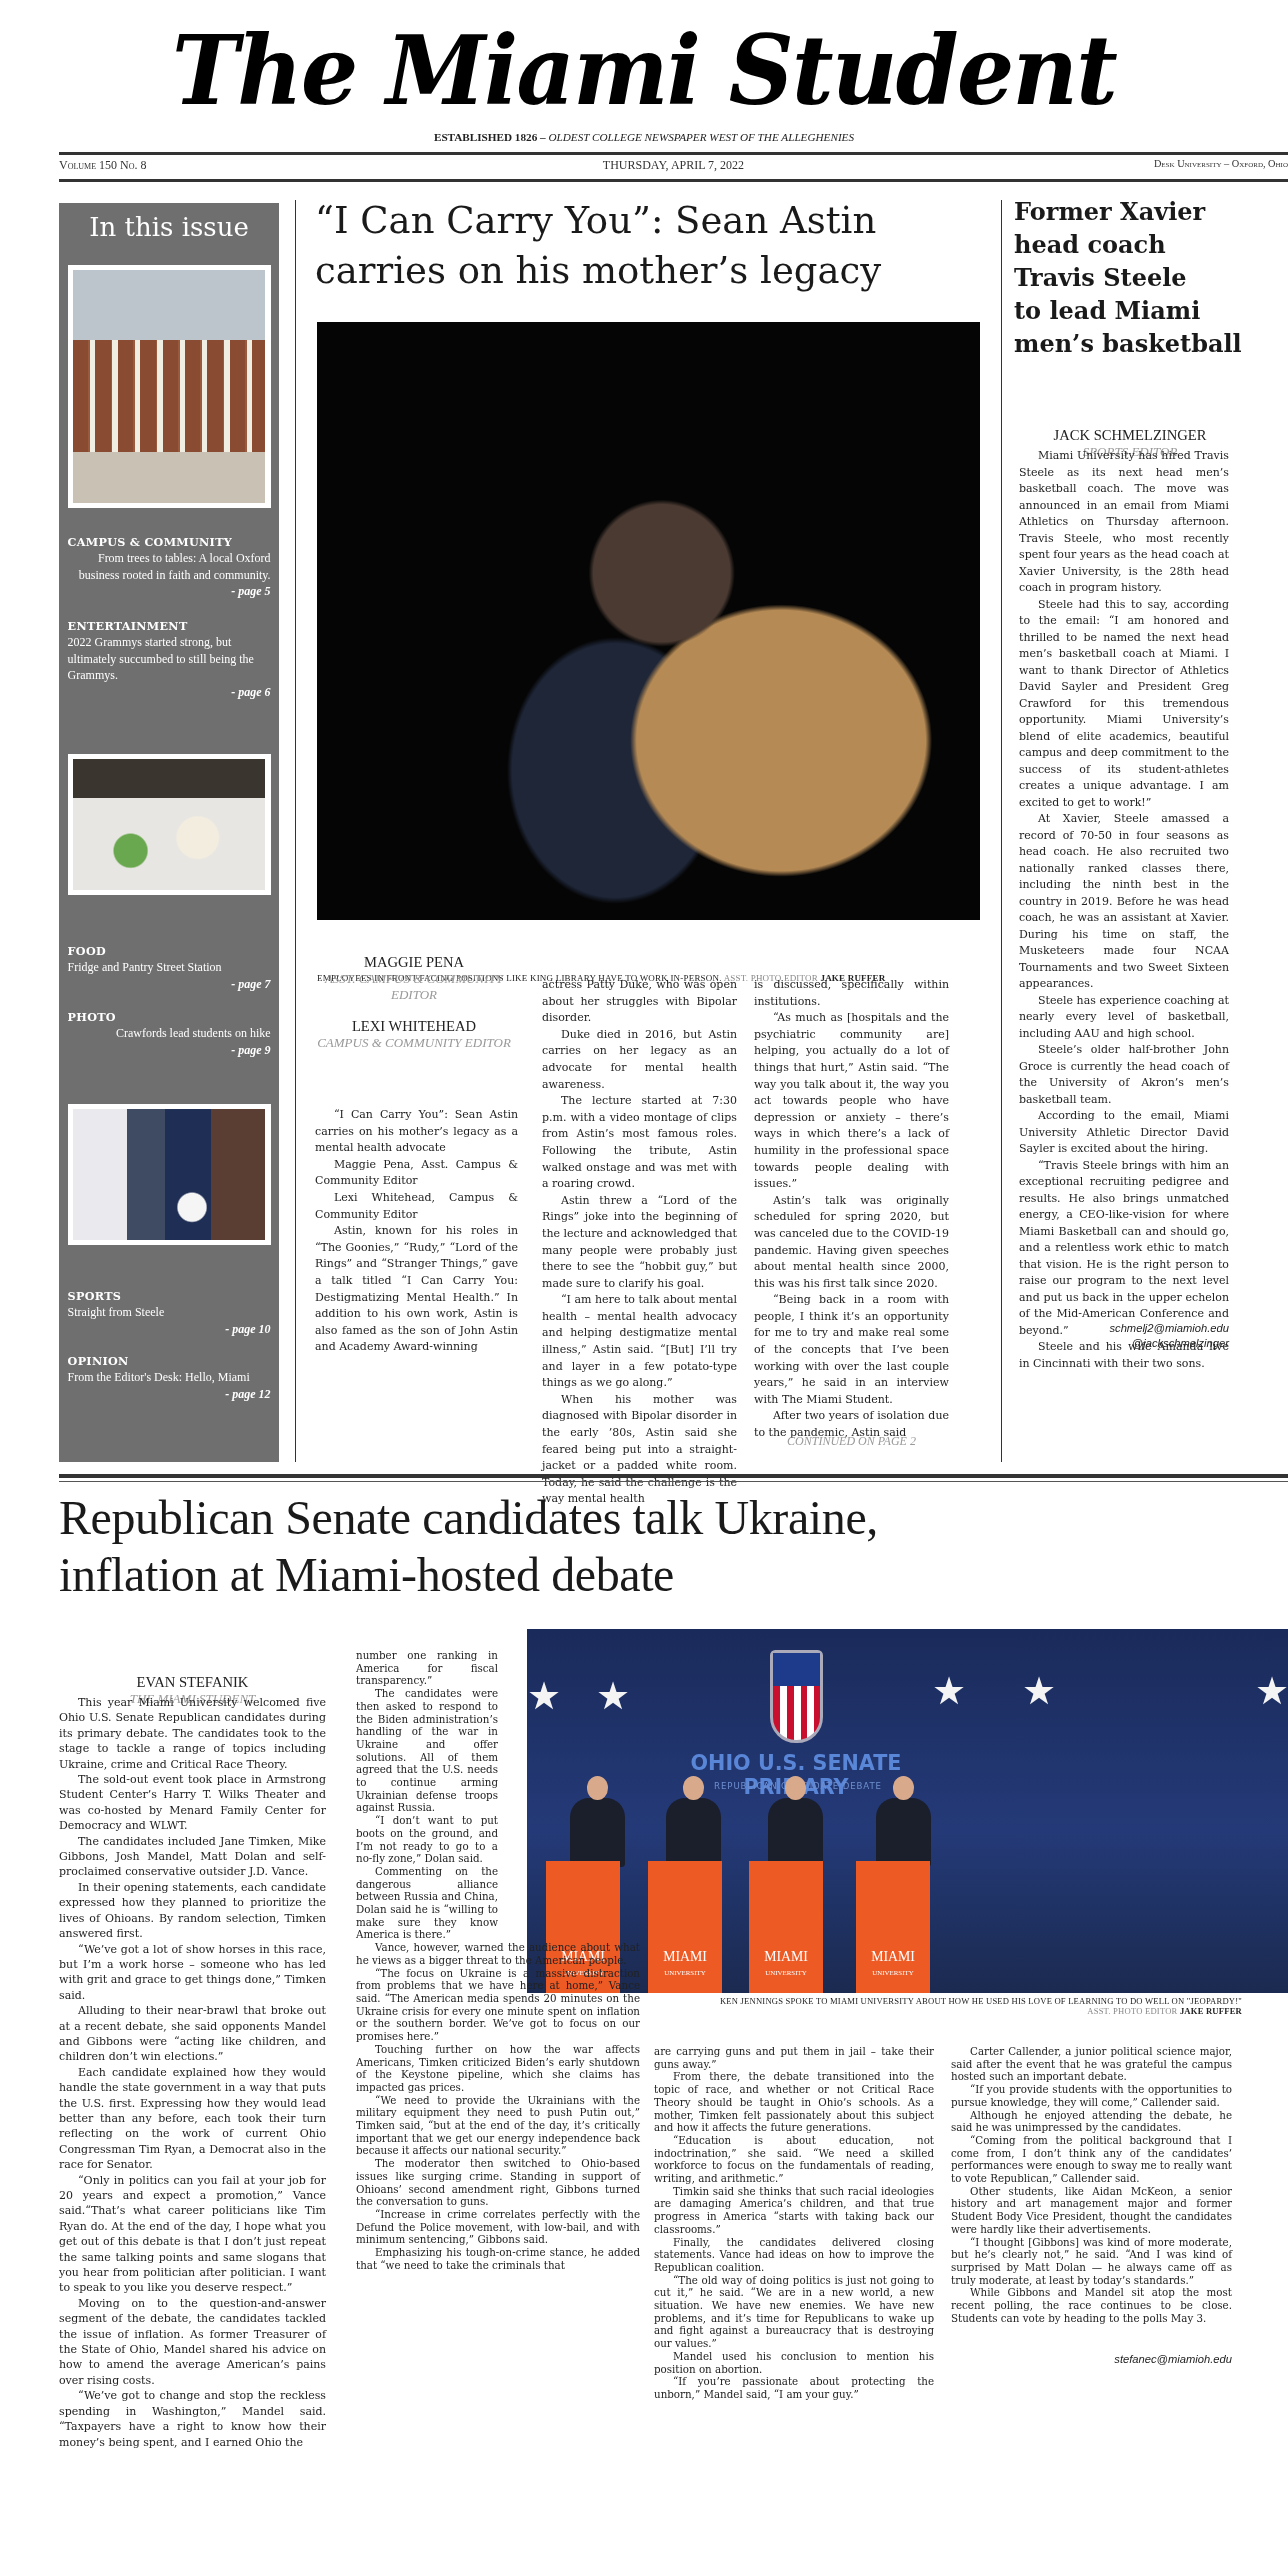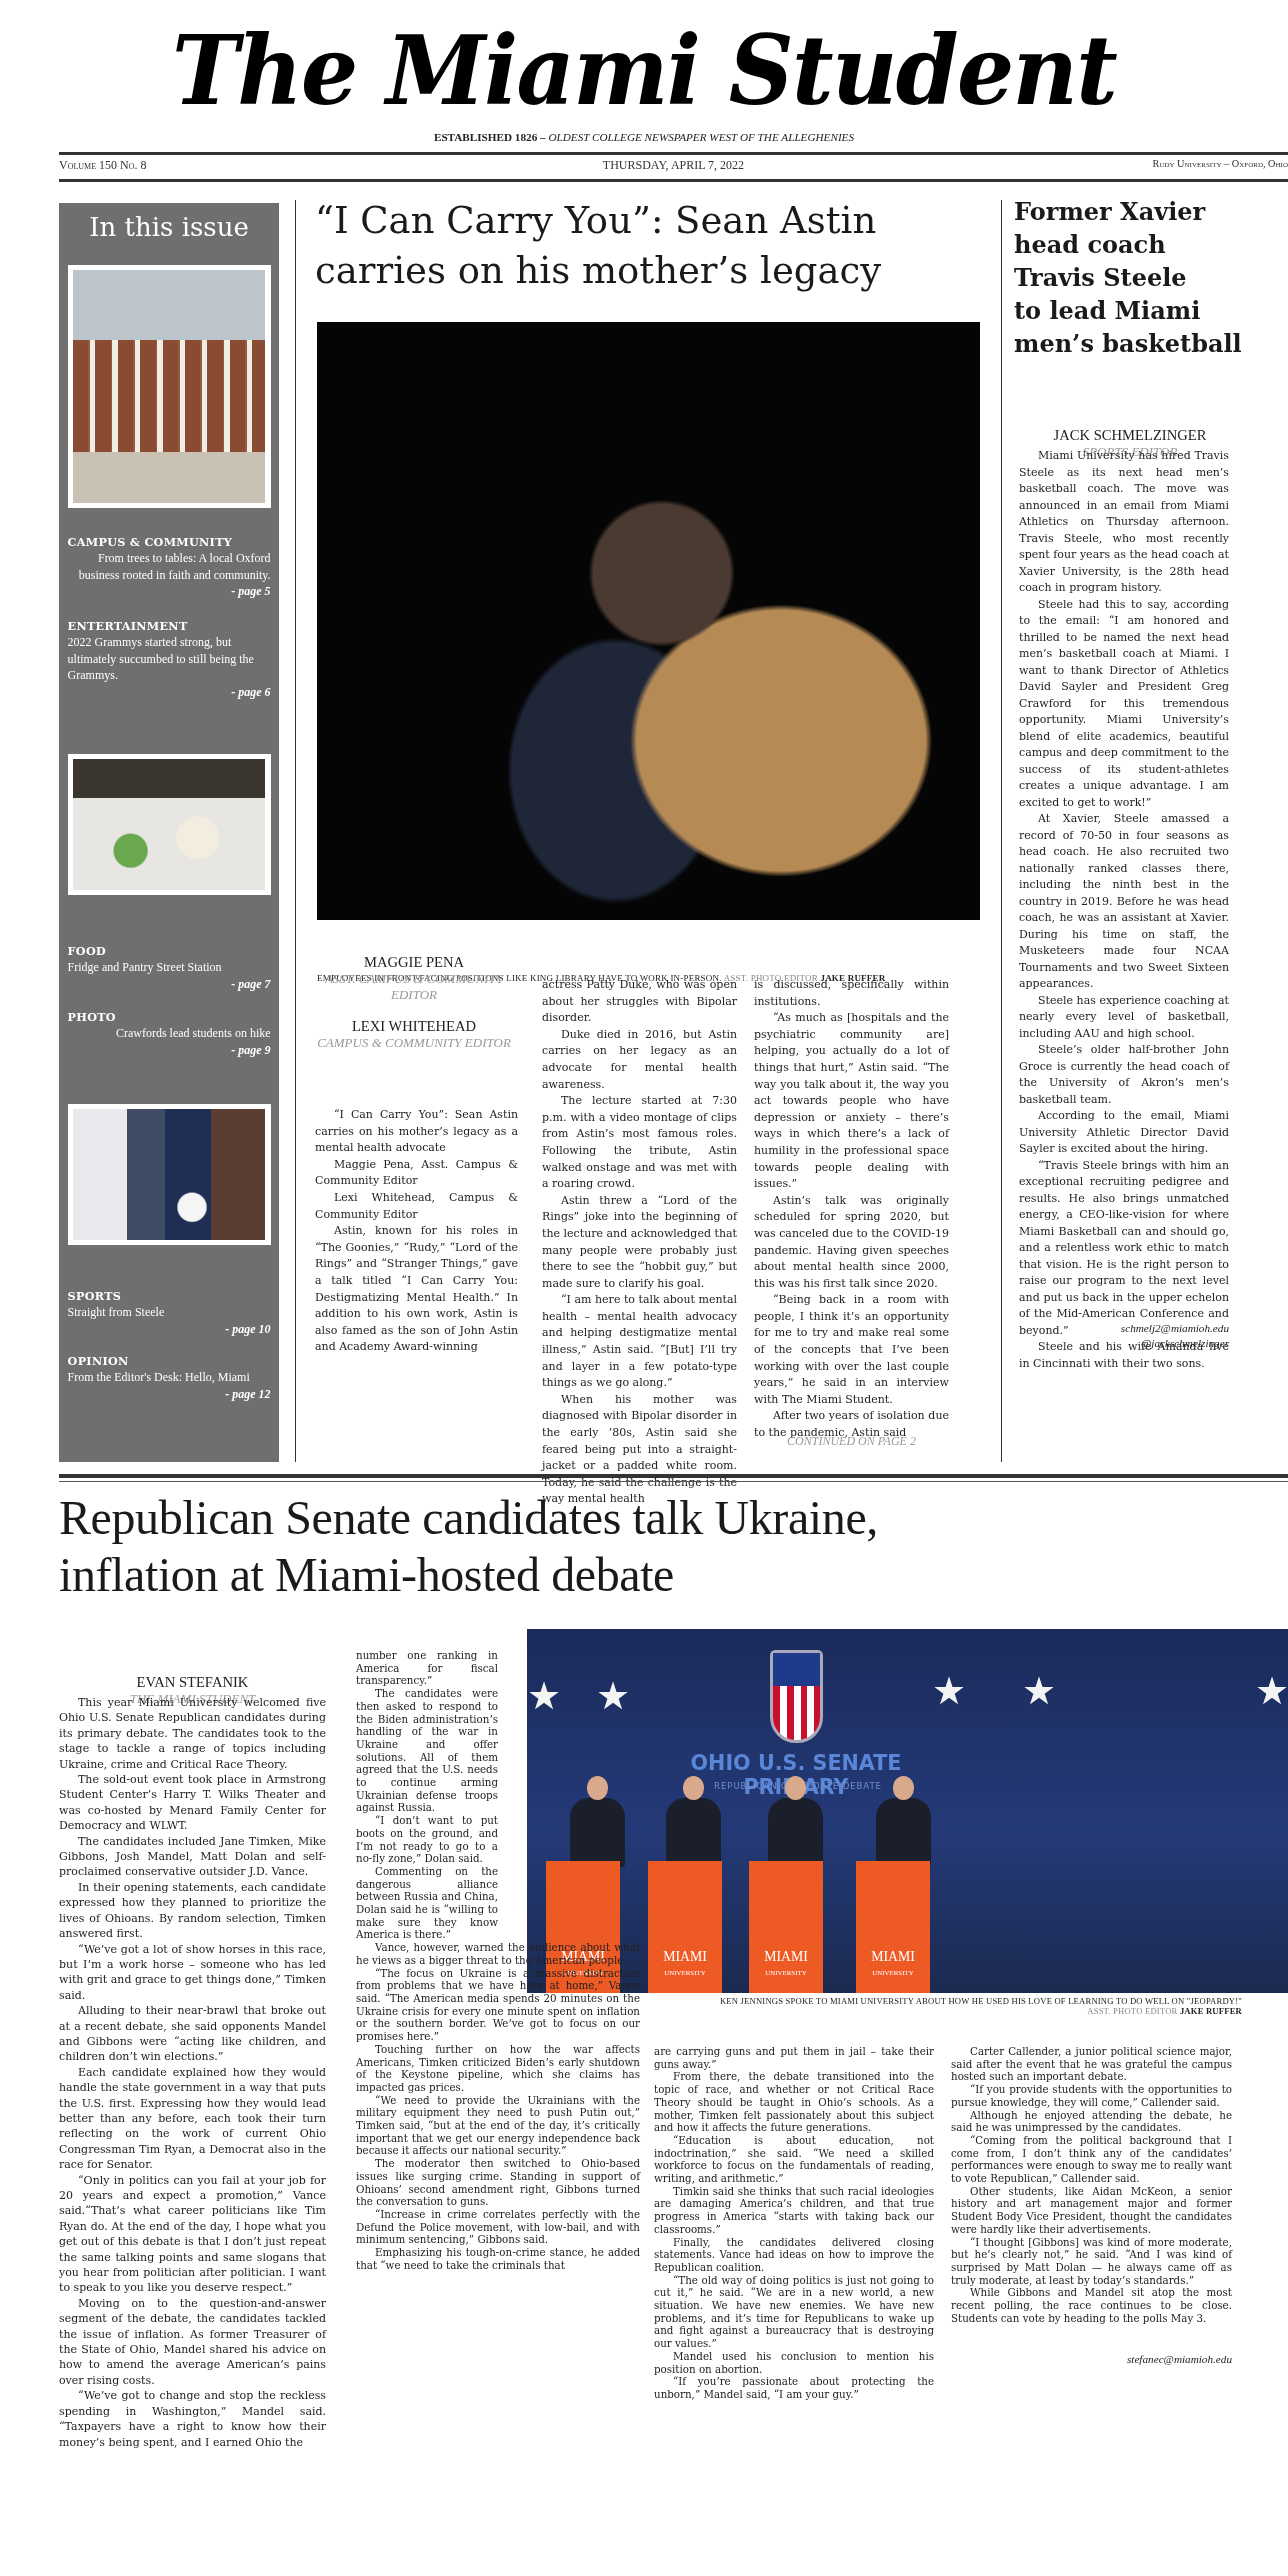--- a/index.html
+++ b/index.html
@@ -71,21 +71,21 @@
   .byline { text-align: center; font-family: "Liberation Serif", serif; }
   .byline .name { font-size: 14.6px; color: #222; }
   .byline .role { font-size: 13px; color: #999; font-style: italic; line-height: 15.5px; }
   .body-col { font-family: "DejaVu Serif", serif; font-size: 11px; line-height: 16.6px;
     text-align: justify; color: #222; margin-top: 20px; }
   .body-col p { text-indent: 19px; }
   .continued { font-family: "Liberation Serif", serif; color: #999; font-style: italic; font-size: 12px; text-align: center; }
 
   
   .sports-head { font-family: "DejaVu Serif", serif; font-weight: bold; font-size: 24px; line-height: 33px; color: #1a1a1a; }
-  .email { font-style: italic; text-align: right; font-family: Liberation Serif, serif; font-size: 11.2px; line-height: 14.6px; color: #222; }
+  .email { font-style: italic; text-align: right; font-family: Liberation Sans, sans-serif; font-size: 11.2px; line-height: 14.6px; color: #222; }
 
   
   .debate-head { left: 59px; top: 1489px; width: 1229px; font-family: "Liberation Serif", serif;
     font-size: 48px; line-height: 57px; color: #1a1a1a; letter-spacing: -0.4px; }
   .debate-photo { left: 527px; top: 1629px; width: 761px; height: 364px; overflow: hidden;
     background: linear-gradient(180deg, #1a2a5a 0%, #243a78 55%, #1b2a50 100%); }
   .debate-photo .banner { position: absolute; left: 127px; top: 122px; width: 284px; text-align: center;
     color: #5a86d8; font-family: "DejaVu Sans", sans-serif; font-weight: bold; font-size: 20.7px; }
   .debate-photo .sub { position: absolute; left: 129px; top: 152px; width: 284px; text-align: center;
     color: #6f8fcf; font-family: "DejaVu Sans", sans-serif; font-size: 8.6px; letter-spacing: 0.9px; }
@@ -107,21 +107,21 @@
 
 <div class="abs masthead-title">The Miami Student</div>
 <div class="abs tagline">
   <b>ESTABLISHED 1826 –</b>
   <i>OLDEST COLLEGE NEWSPAPER WEST OF THE ALLEGHENIES</i>
 </div>
 <div class="abs rule-thick" style="top:152px"></div>
 <div class="dateline abs">
   <span class="vol">Volume 150 No. 8</span>
   <span class="date">THURSDAY, APRIL 7, 2022</span>
-  <span class="place">Rudy University – Oxford, Ohio</span>
+  <span class="place">Desk University – Oxford, Ohio</span>
 </div>
 <div class="abs rule-thick" style="top:179px;height:2.6px"></div>
 
 <div class="abs sidebar">
   <div class="sidebar-title">In this issue</div>
 
   <div class="side-photo" style="top:62px;height:243px">
       <div class="ph ph-hall"></div>
     </div>
 

